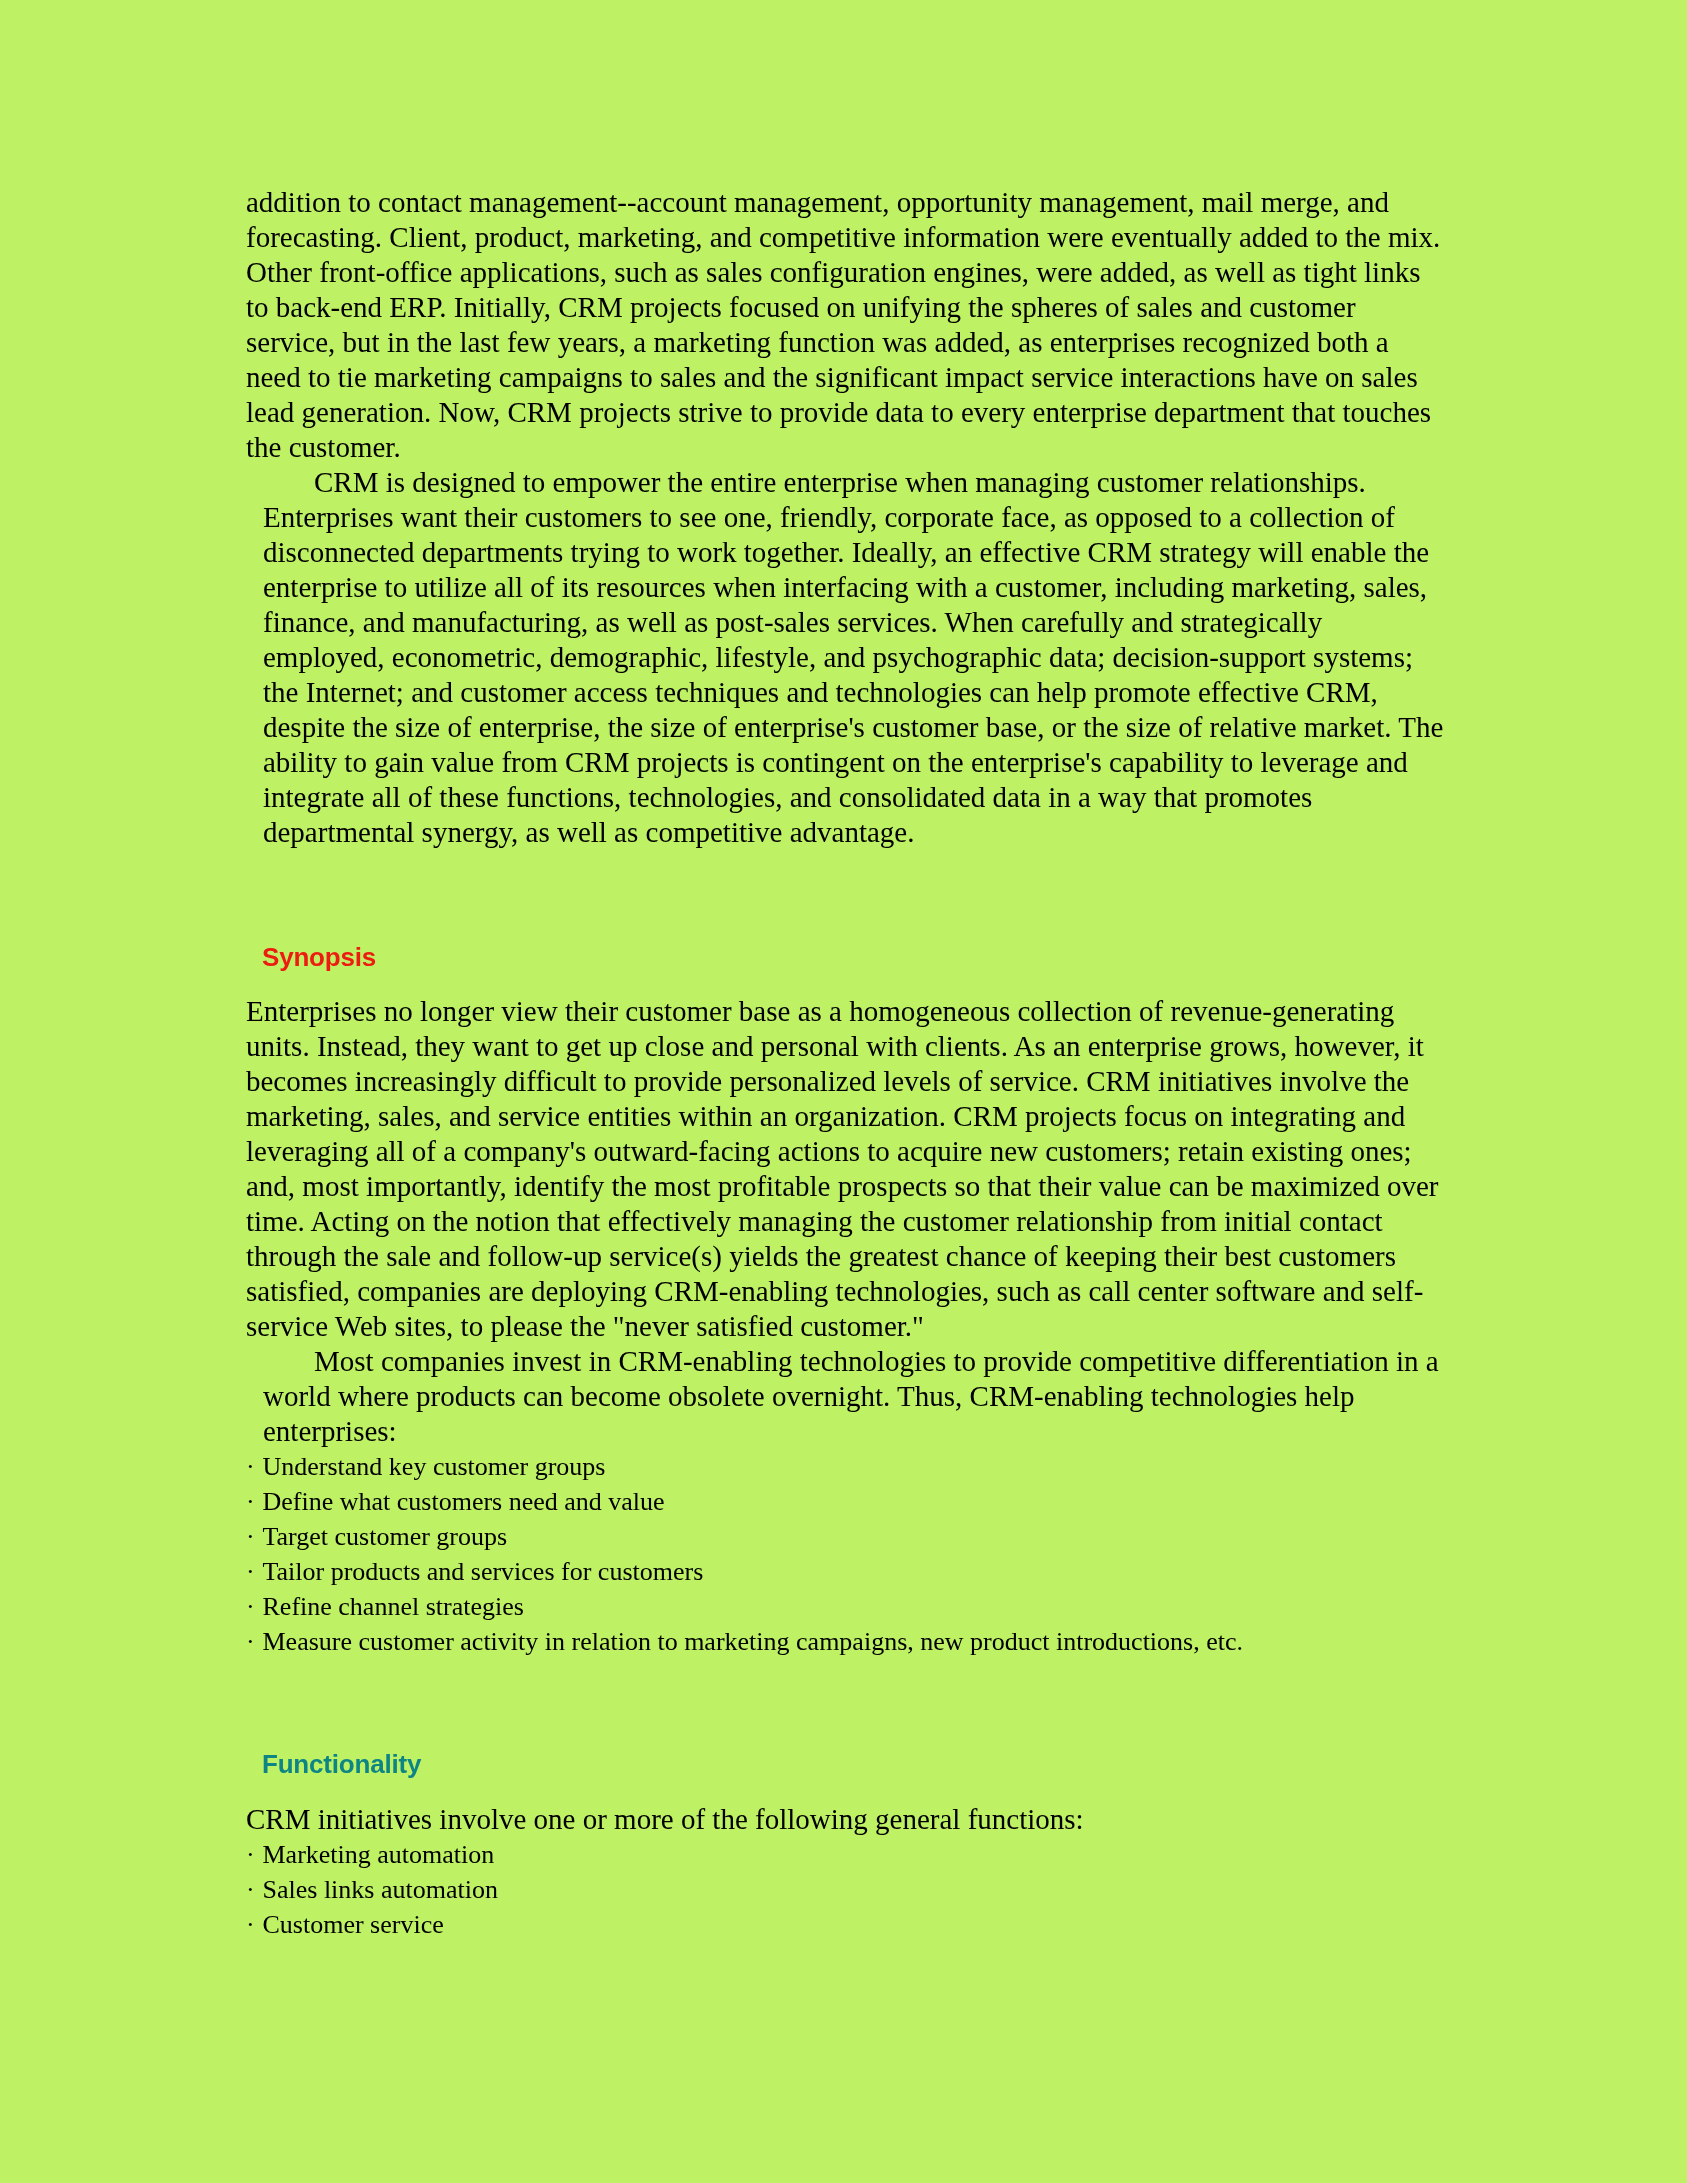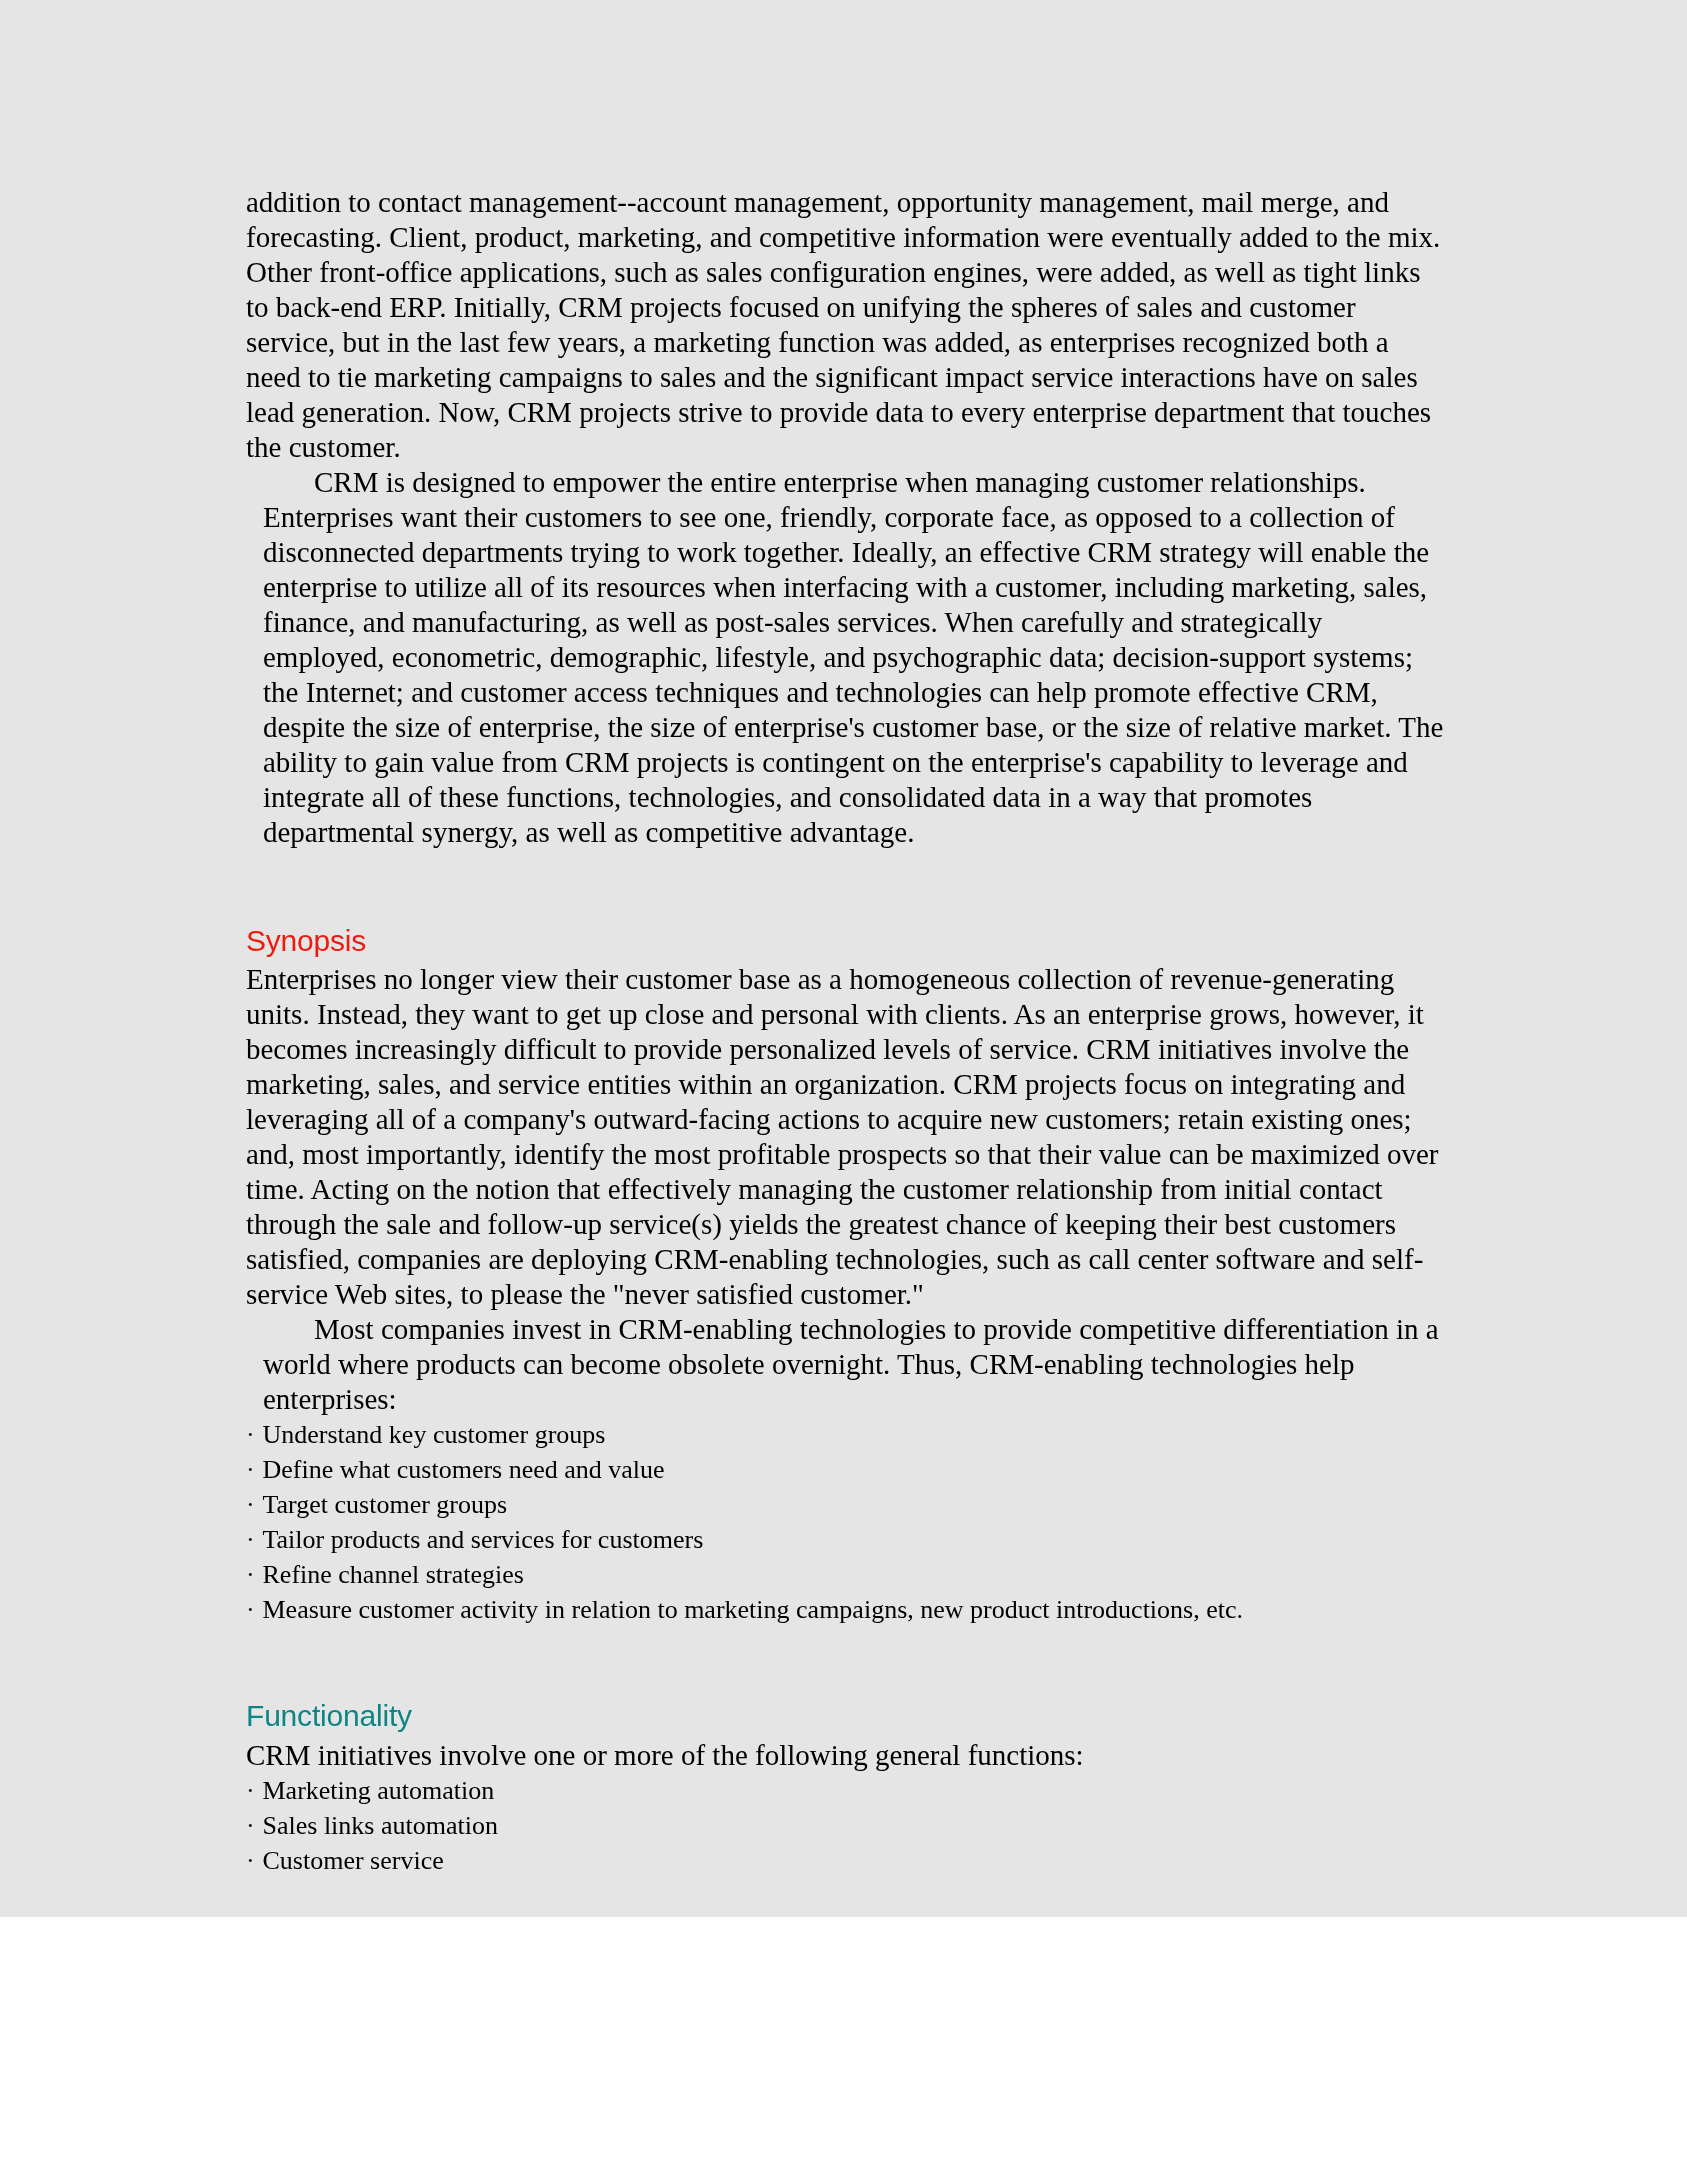--- a/index.html
+++ b/index.html
@@ -3,22 +3,22 @@
 <meta charset="utf-8">
 <style>
   html, body {
     margin: 0;
     padding: 0;
     background: #ffffff;
   }
   .page {
     position: relative;
     width: 1687px;
-    height: 1917px;
-    background: #e5e5e5;
+    height: 2183px;
+    background: #bef264;
     overflow: hidden;
     box-sizing: border-box;
   }
   .content {
     position: absolute;
     left: 246px;
     top: 185px;
     width: 1199px;
   }
   .para {
@@ -27,24 +27,24 @@
     line-height: 35px;
     color: #000000;
     margin: 0;
   }
   .indent {
     text-indent: 51px;
     margin-left: 17px;
   }
   .section-heading {
     font-family: "Liberation Sans", "DejaVu Sans", sans-serif;
-    font-weight: normal;
-    font-size: 30px;
+    font-weight: bold;
+    font-size: 26px;
     line-height: 36px;
-    margin: 0;
+    margin: 16px;
     letter-spacing: -0.2px;
   }
   .heading-red { color: #ED1C11; }
   .heading-teal { color: #0E8585; }
 
   .spacer-block { height: 73px; }
   .spacer-before-functionality { height: 71px; }
 
   .bullet-list {
     list-style: none;

